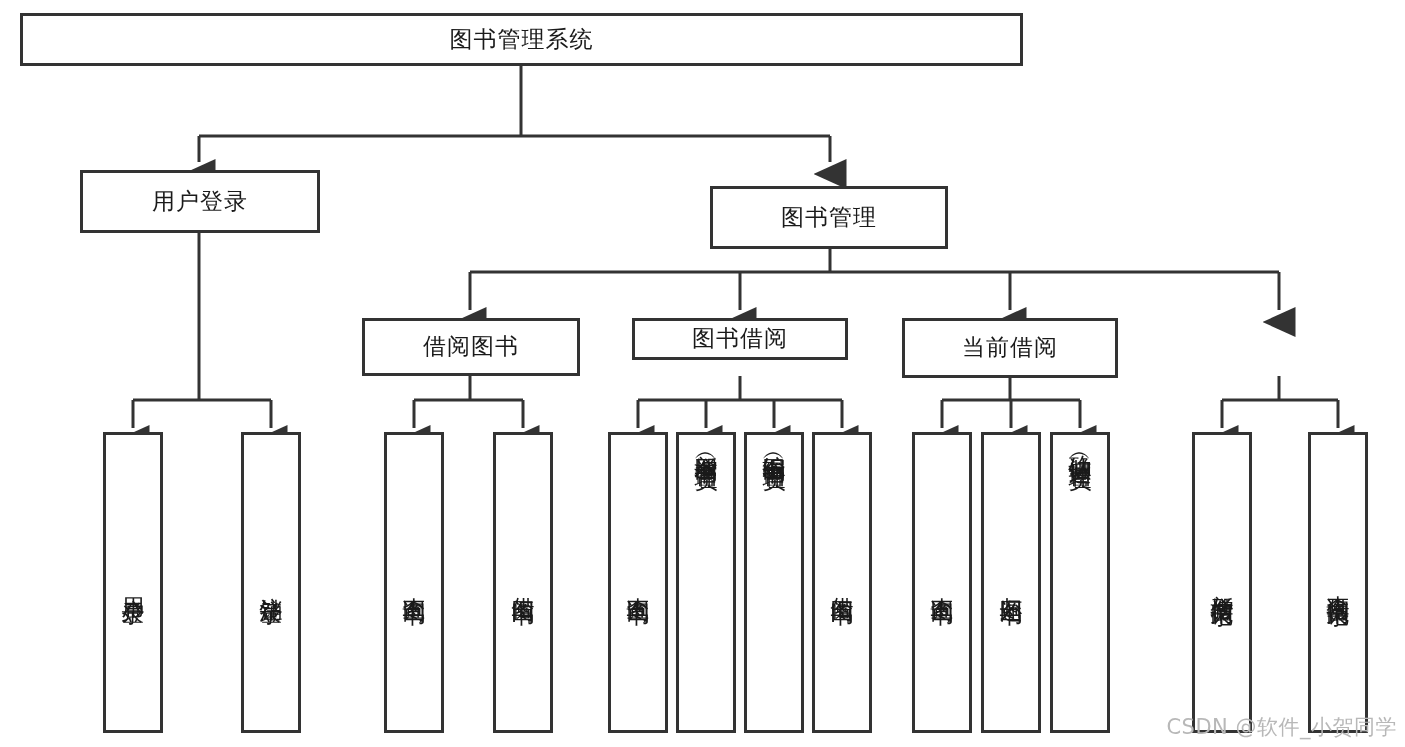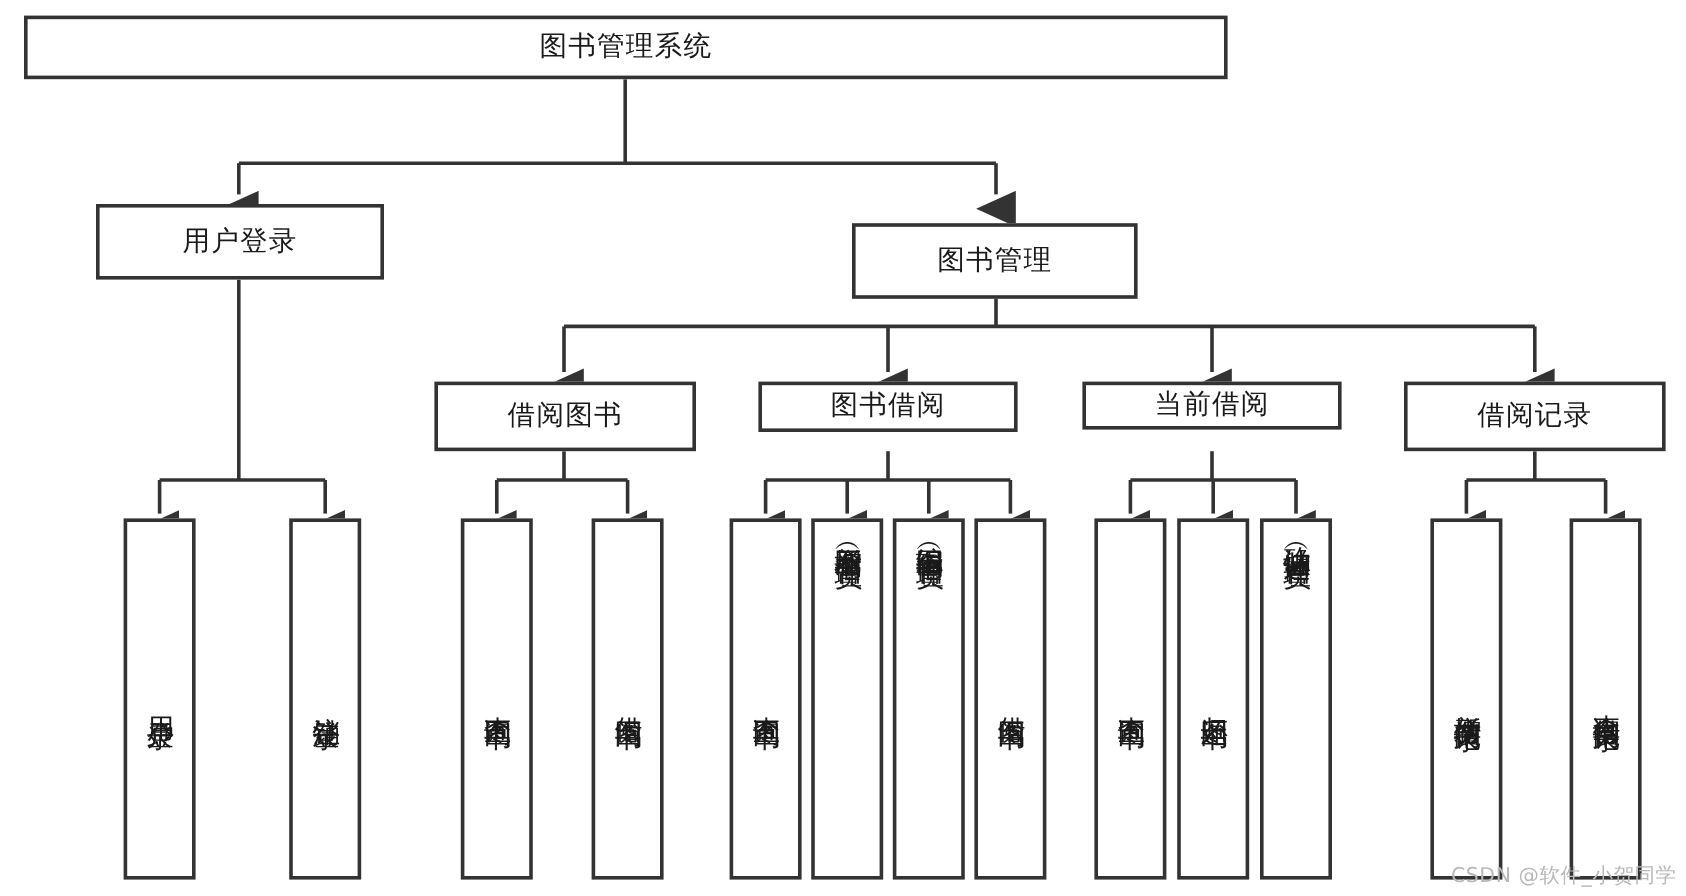--- a/index.html
+++ b/index.html
@@ -61,21 +61,21 @@
   .leaf-box.align-top {
     align-items: flex-start;
   }
   .leaf-box.align-top .node-label-v {
     margin-top: 2px;
   }
   #watermark {
     position: absolute;
     right: 8px;
     bottom: 6px;
-    font-size: 17px;
+    font-size: 21px;
     color: #b8b8b8;
     letter-spacing: 0.5px;
     white-space: nowrap;
     font-family: "DejaVu Sans", "Liberation Sans", sans-serif;
   }
 </style>
 </head>
 <body>
 
 <div id="canvas">
@@ -143,27 +143,24 @@
   </div>
 
   <div class="node-box" style="left:362px; top:318px; width:218px; height:58px;">
     <span class="node-label-h">借阅图书</span>
   </div>
 
   <div class="node-box" style="left:632px; top:318px; width:216px; height:42px;">
     <span class="node-label-h">图书借阅</span>
   </div>
 
-  <div class="node-box" style="left:902px; top:318px; width:216px; height:40px;">
+  <div class="node-box" style="left:902px; top:318px; width:216px; height:60px;">
     <span class="node-label-h">当前借阅</span>
   </div>
 
-  <div class="node-box" style="left:1170px; top:318px; width:218px; height:58px;">
-    <span class="node-label-h">借阅记录</span>
-  </div>
 
   <div class="leaf-box" style="left:103px; top:432px; width:60px; height:301px;">
     <span class="node-label-v">用户登录</span>
   </div>
   <div class="leaf-box" style="left:241px; top:432px; width:60px; height:301px;">
     <span class="node-label-v">注销登录</span>
   </div>
 
   <div class="leaf-box" style="left:384px; top:432px; width:60px; height:301px;">
     <span class="node-label-v">查询图书</span>

